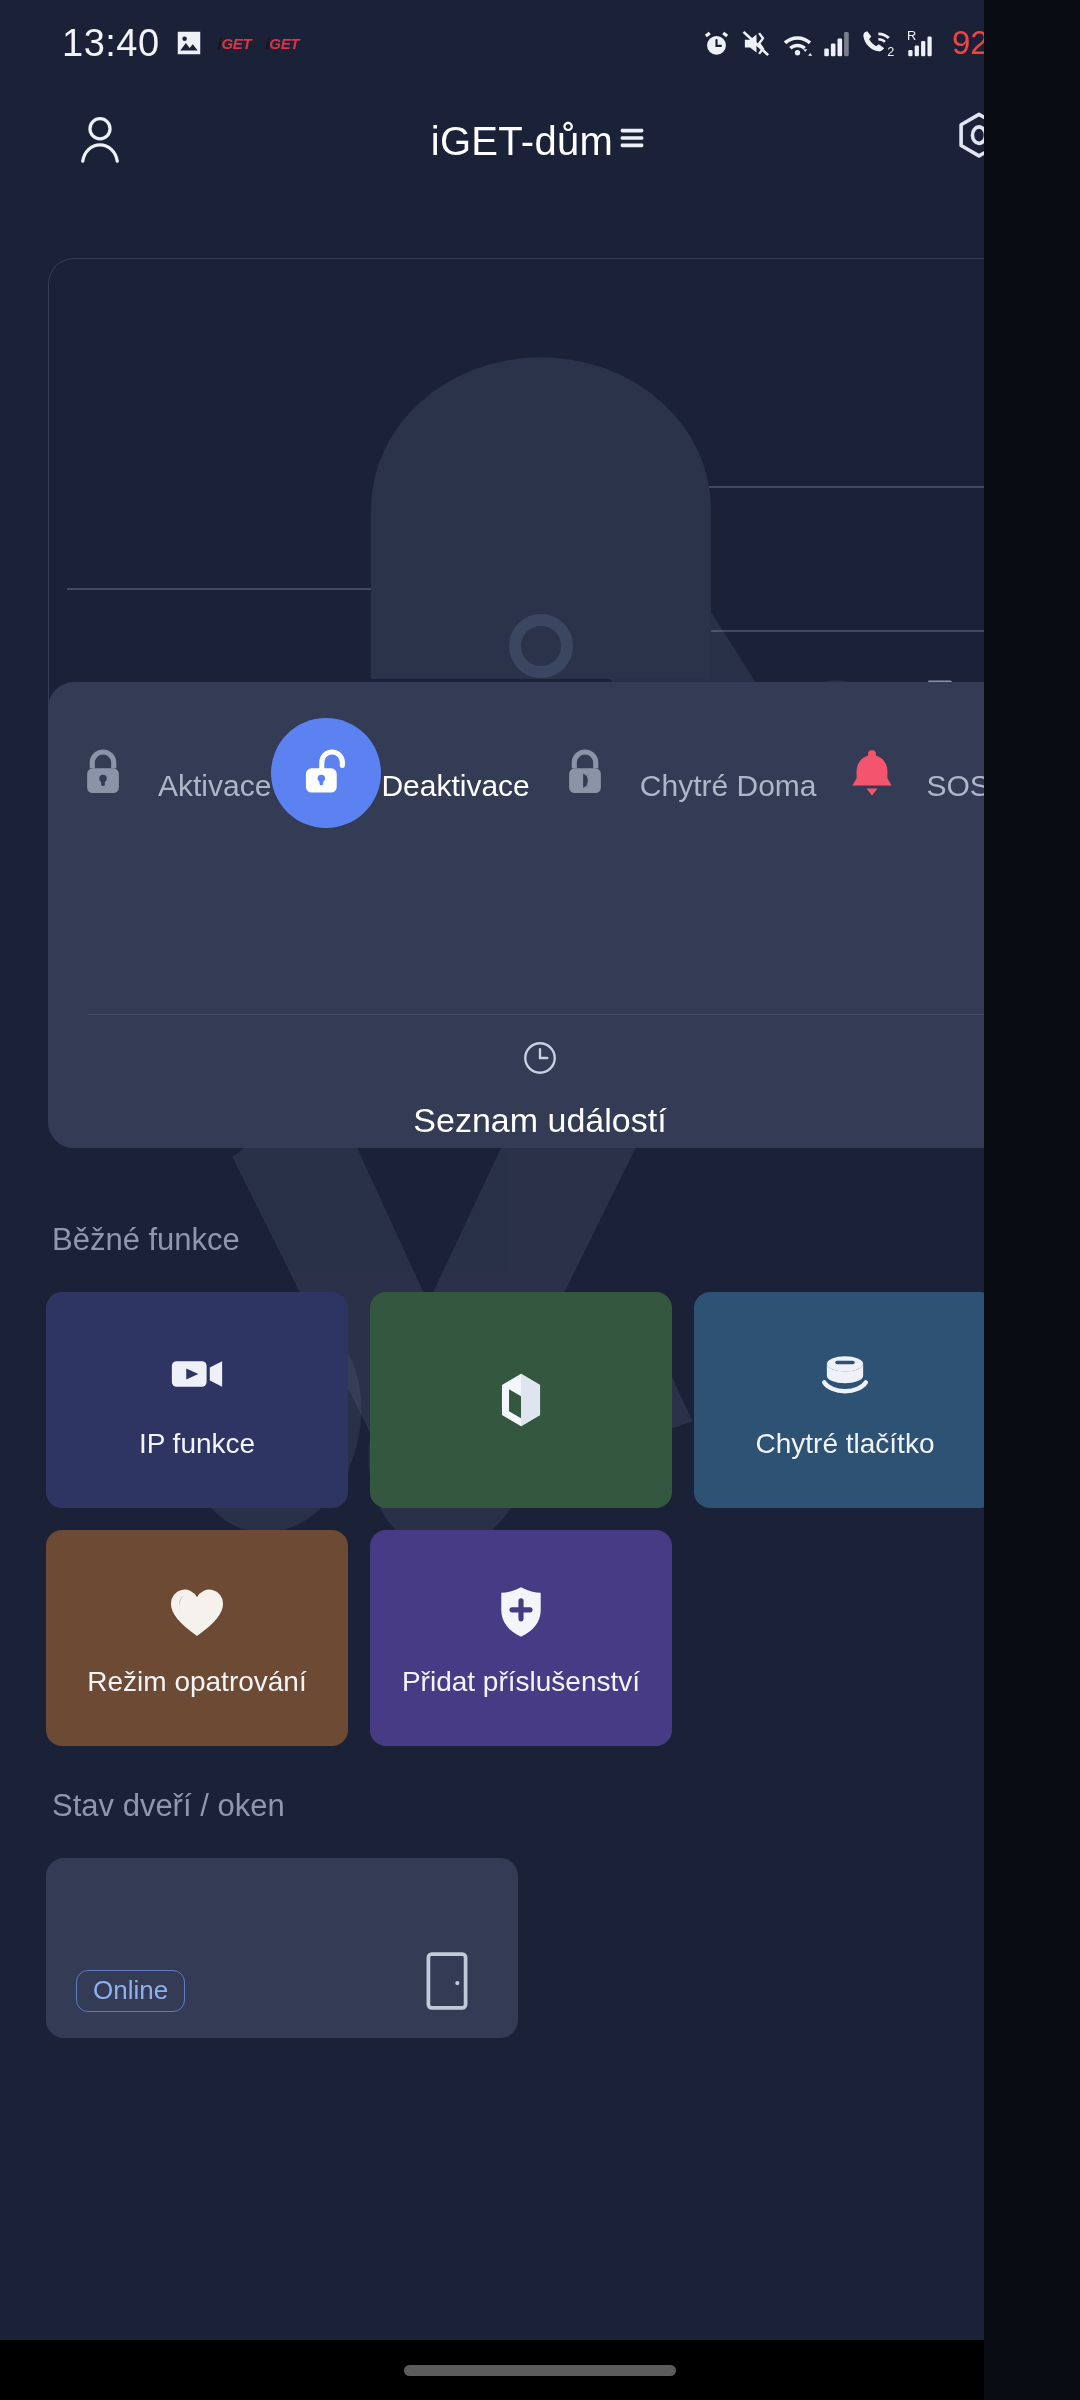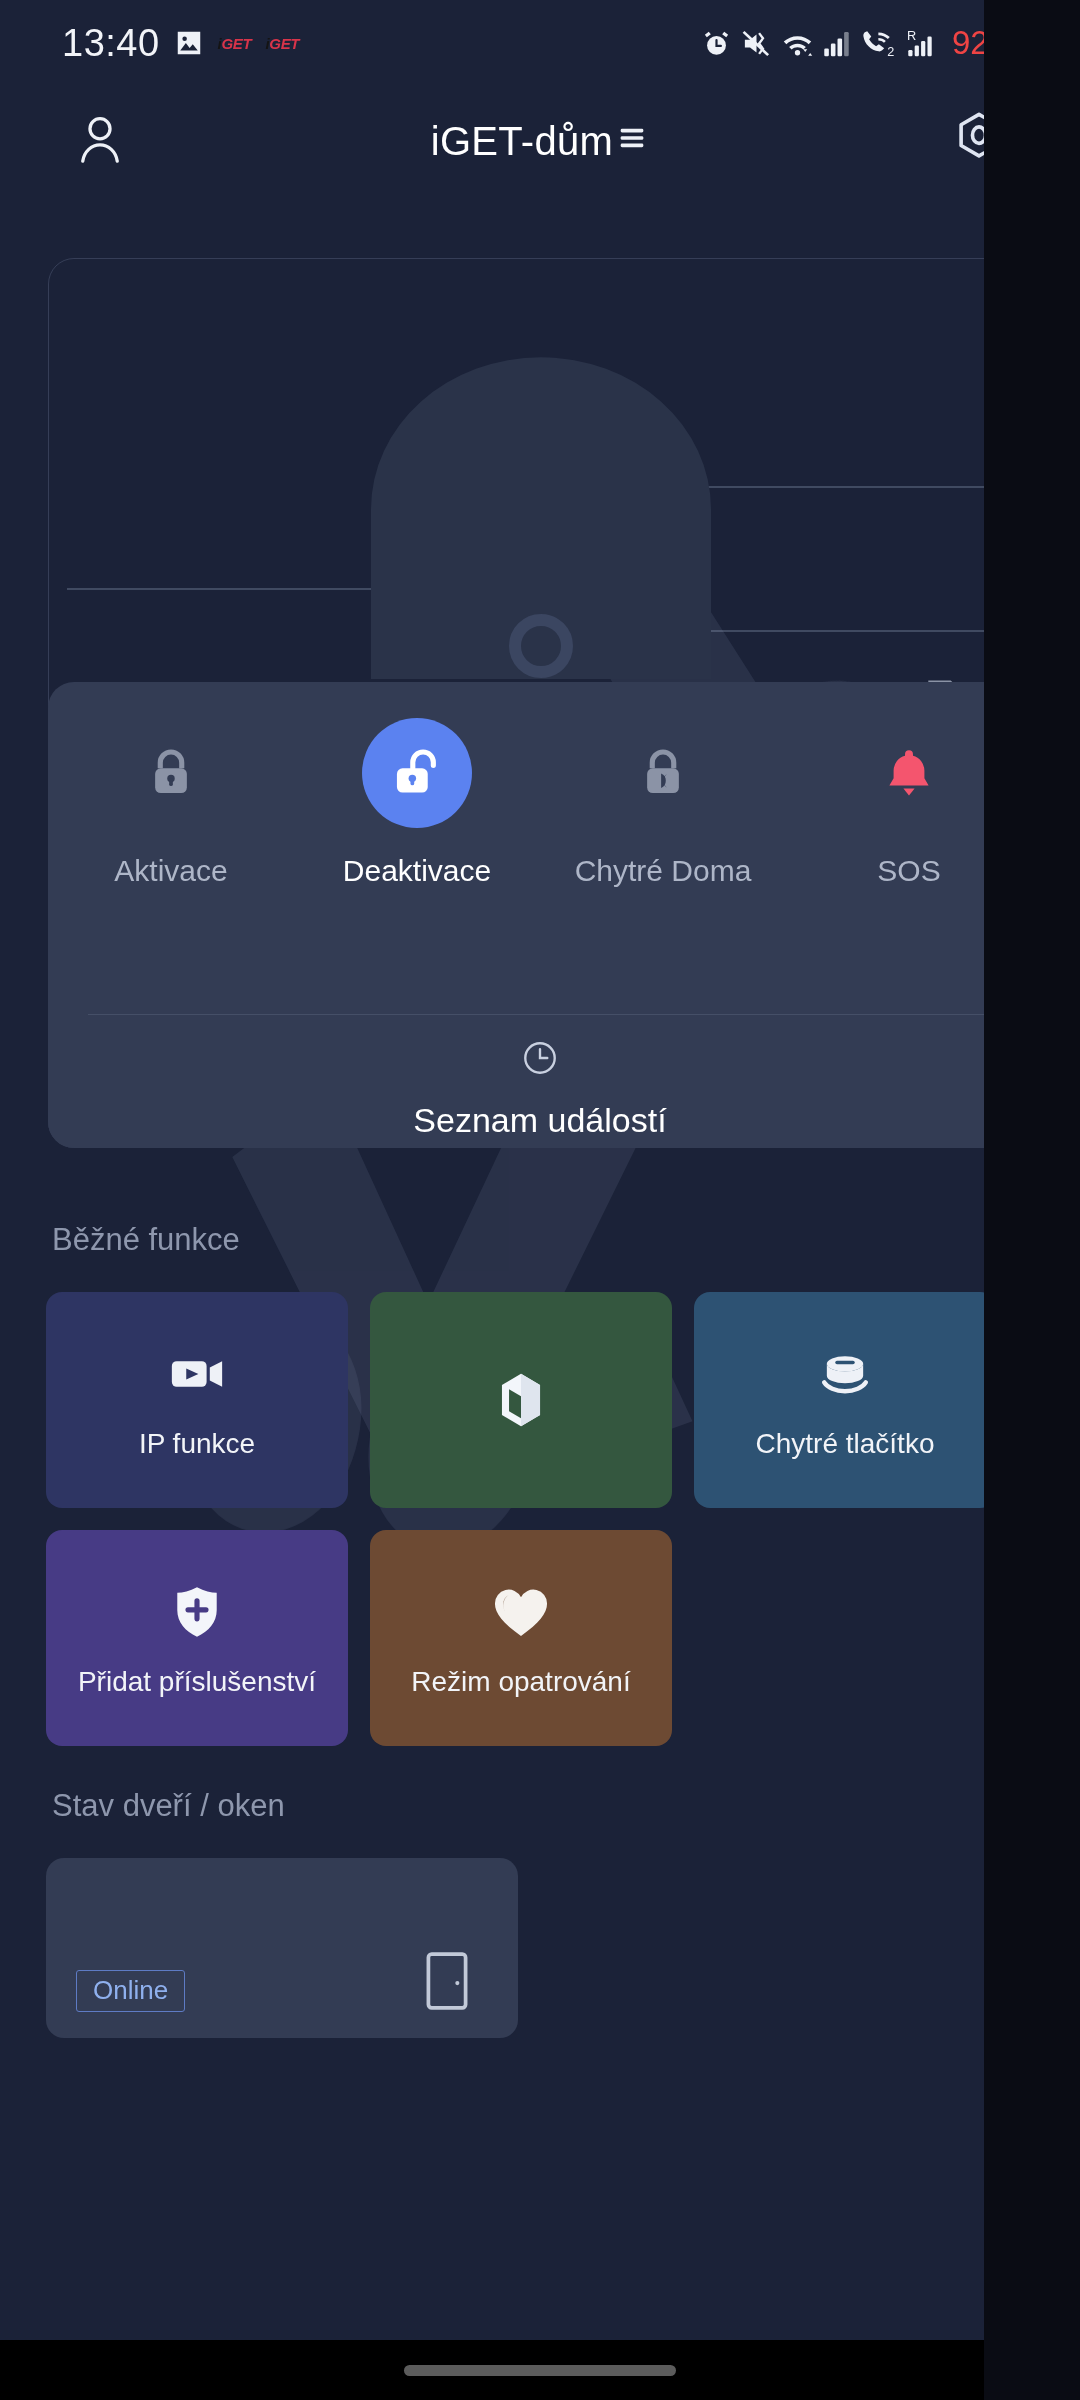--- a/index.html
+++ b/index.html
@@ -89,21 +89,21 @@
     width: 984px; height: 466px;
     background: #333c54;
     border-radius: 26px;
     z-index: 9;
   }
   #ctrlrow {
     position: absolute; left: 0; top: 36px; width: 984px;
     display: flex;
   }
   .ctrl {
-    flex: 1; display: flex; flex-direction: column; align-items: center;
+    flex: 1; display: flex; flex-direction: row; align-items: center;
   }
   .ctrl .bubble {
     width: 110px; height: 110px; border-radius: 55px;
     display: flex; align-items: center; justify-content: center;
   }
   .ctrl.active .bubble { background: #5b82f0; }
   .ctrl .lbl {
     margin-top: 26px; font-size: 30px; color: #aeb6c8; white-space: nowrap;
   }
   .ctrl.active .lbl { color: #ffffff; }
@@ -147,21 +147,21 @@
 
   
   #doorcard {
     position: absolute; left: 46px; top: 1858px;
     width: 472px; height: 180px;
     background: #333c54; border-radius: 18px;
     z-index: 8;
   }
   #doorbadge {
     position: absolute; left: 30px; bottom: 26px;
-    border: 1px solid #5e7bc4; border-radius: 3px;
+    border: 1px solid #5e7bc4; border-radius: 12px;
     padding: 6px 16px 8px;
     color: #8fb0ee; font-size: 26px; line-height: 1;
   }
   #dooricon { position: absolute; right: 48px; bottom: 22px; }
 
   
   #navbar {
     position: absolute; left: 0; bottom: 0;
     width: 1080px; height: 60px; background: #000000;
     display: flex; align-items: center; justify-content: center;
@@ -429,38 +429,38 @@
         <svg width="62" height="62" viewBox="0 0 28 28" fill="#eef1f7">
           <ellipse cx="14" cy="9.4" rx="8.2" ry="3.4"></ellipse>
           <path d="M5.8 9.4v5.4a8.2 3.4 0 0 0 16.4 0V9.4a8.2 3.4 0 0 1-16.4 0z"></path>
           <path d="M10.4 8.8h7.2" stroke="#2d5273" stroke-width="1.6" stroke-linecap="round"></path>
           <path d="M4.6 17.8a10 6 0 0 0 18.8 0" fill="none" stroke="#eef1f7" stroke-width="2" stroke-linecap="round"></path>
         </svg>
       </span>
       <span class="tlbl">Chytré tlačítko</span>
     </div>
 
+    <div class="tile" style="background:#6d4a33">
+      <span class="ticon">
+        <svg width="64" height="64" viewBox="0 0 28 28" fill="#f5f2ee">
+          <path d="M14 24.5 C6.2 19 2.6 14.6 2.6 10.3 A6 6 0 0 1 14 7.6 A6 6 0 0 1 25.4 10.3 C25.4 14.6 21.8 19 14 24.5z"></path>
+          <path d="M8.6 6.6a4.6 4.6 0 0 0-2.4 4.2c0 1 .3 2 .9 3.1a5.4 5.4 0 0 1 1.5-7.3z" fill="#6d4a33" opacity=".55"></path>
+        </svg>
+      </span>
+      <span class="tlbl">Režim opatrování</span>
+    </div>
+
     <div class="tile" style="background:#473b85">
       <span class="ticon">
         <svg width="60" height="60" viewBox="0 0 28 28" fill="#f3f5fa">
           <path d="M14 2.4 c3.4 1.8 6.6 2.6 9.2 2.6 v8.2 c0 5.6-3.8 9.8-9.2 12.4 C8.6 23 4.8 18.8 4.8 13.2 V5 c2.6 0 5.8-.8 9.2-2.6z"></path>
           <path d="M14 8.8v8.4M9.8 13h8.4" stroke="#473b85" stroke-width="2.4" stroke-linecap="round"></path>
         </svg>
       </span>
       <span class="tlbl">Přidat příslušenství</span>
-    </div>
-
-    <div class="tile" style="background:#6d4a33">
-      <span class="ticon">
-        <svg width="64" height="64" viewBox="0 0 28 28" fill="#f5f2ee">
-          <path d="M14 24.5 C6.2 19 2.6 14.6 2.6 10.3 A6 6 0 0 1 14 7.6 A6 6 0 0 1 25.4 10.3 C25.4 14.6 21.8 19 14 24.5z"></path>
-          <path d="M8.6 6.6a4.6 4.6 0 0 0-2.4 4.2c0 1 .3 2 .9 3.1a5.4 5.4 0 0 1 1.5-7.3z" fill="#6d4a33" opacity=".55"></path>
-        </svg>
-      </span>
-      <span class="tlbl">Režim opatrování</span>
     </div>
   </div>
 
   <div class="sechead" id="head-doors">Stav dveří / oken</div>
 
   <div id="doorcard">
     <div id="doorbadge">Online</div>
     <span id="dooricon">
       <svg width="46" height="62" viewBox="0 0 22 30" fill="none" stroke="#c2c9d8" stroke-width="1.8">
         <rect x="2" y="2" width="18" height="26" rx="1.6"></rect>

